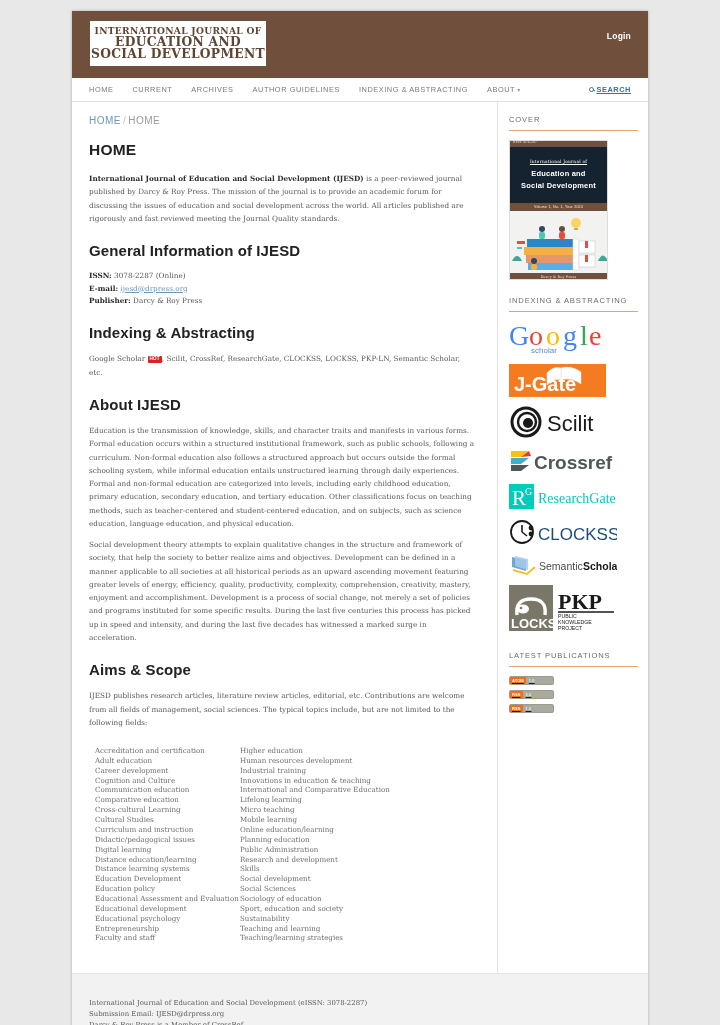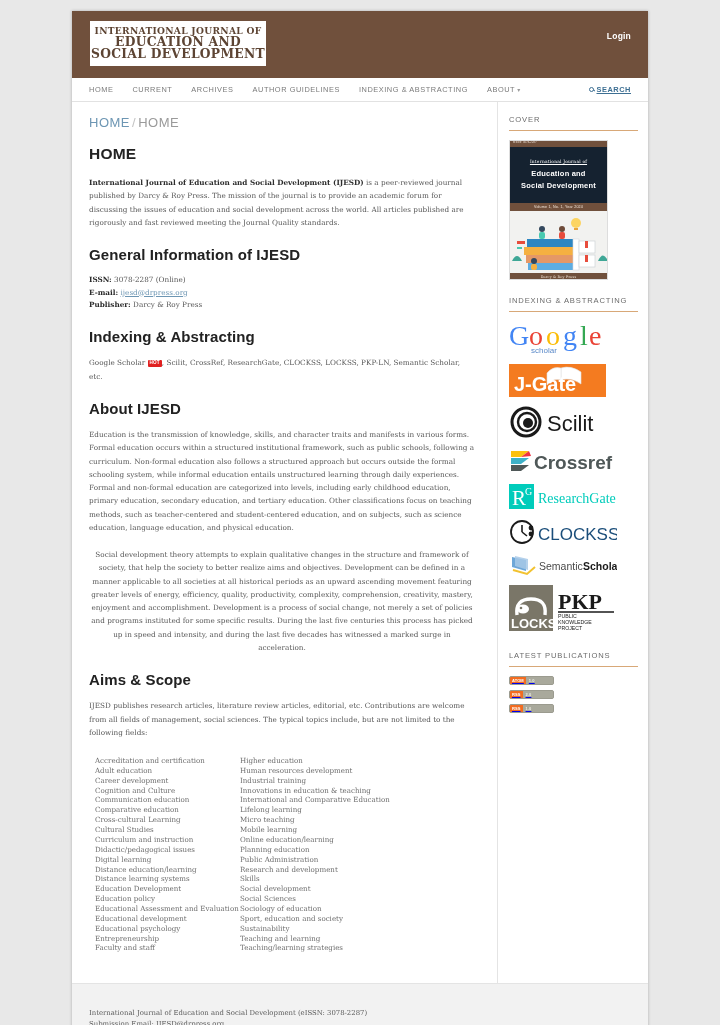--- a/index.html
+++ b/index.html
@@ -81,39 +81,39 @@
   .cols { display: flex; align-items: stretch; }
   .main-col {
     width: 426px;
     padding: 13px 22px 30px 17px;
     border-right: 1px solid #e4e4e4;
     min-height: 772px;
   }
   .side-col { width: 150px; padding: 13px 10px 30px 11px; }
 
   
-  .breadcrumb { font-size: 13px; letter-spacing: .5px; color: #9a9a9a; margin-bottom: 15px; }
+  .breadcrumb { font-size: 10px; letter-spacing: .5px; color: #9a9a9a; margin-bottom: 15px; }
   .breadcrumb a { color: #6d96b3; text-decoration: none; }
   .breadcrumb .sep { color: #c3c3c3; margin: 0 2px; }
 
   h1.page-title {
     font-size: 15.5px; color: #222; letter-spacing: .2px;
     font-weight: bold; margin-bottom: 13px;
   }
   h2.sec {
     font-size: 15px; color: #222; font-weight: bold;
     letter-spacing: .1px; margin: 17px 0 11px;
   }
   p.body, .body {
     font-family: "DejaVu Serif", serif;
     font-size: 7.25px; line-height: 1.83; color: #575757;
     text-align: left;
   }
   p.body b, .body b { color: #2e2e2e; }
-  p.body + p.body { margin-top: 14px; text-align: center; }
+  p.body + p.body { margin-top: 8px; }
   a.mail { color: #6d96b3; text-decoration: underline; }
 
   .info-lines { font-family: "DejaVu Serif", serif; font-size: 7.25px; line-height: 1.72; color: #575757; }
   .info-lines b { color: #2b2b2b; }
 
   .hot-badge {
     display: inline-block; background: #e02020; color: #fff;
     font-family: "Liberation Sans", sans-serif;
     font-size: 4.6px; font-weight: bold; letter-spacing: .2px;
     padding: 0.5px 2px; border-radius: 1px; vertical-align: 1.2px;

